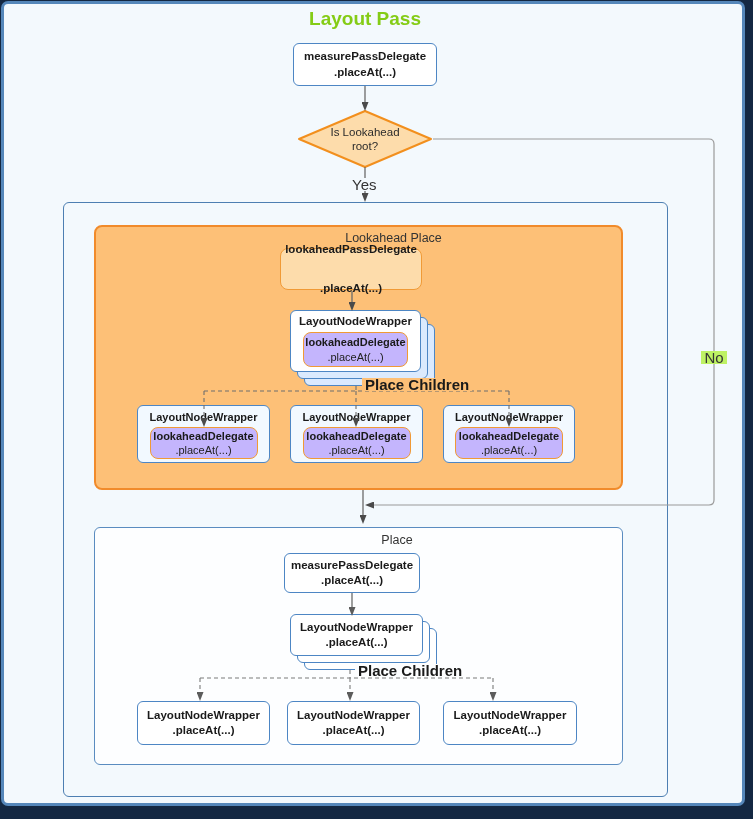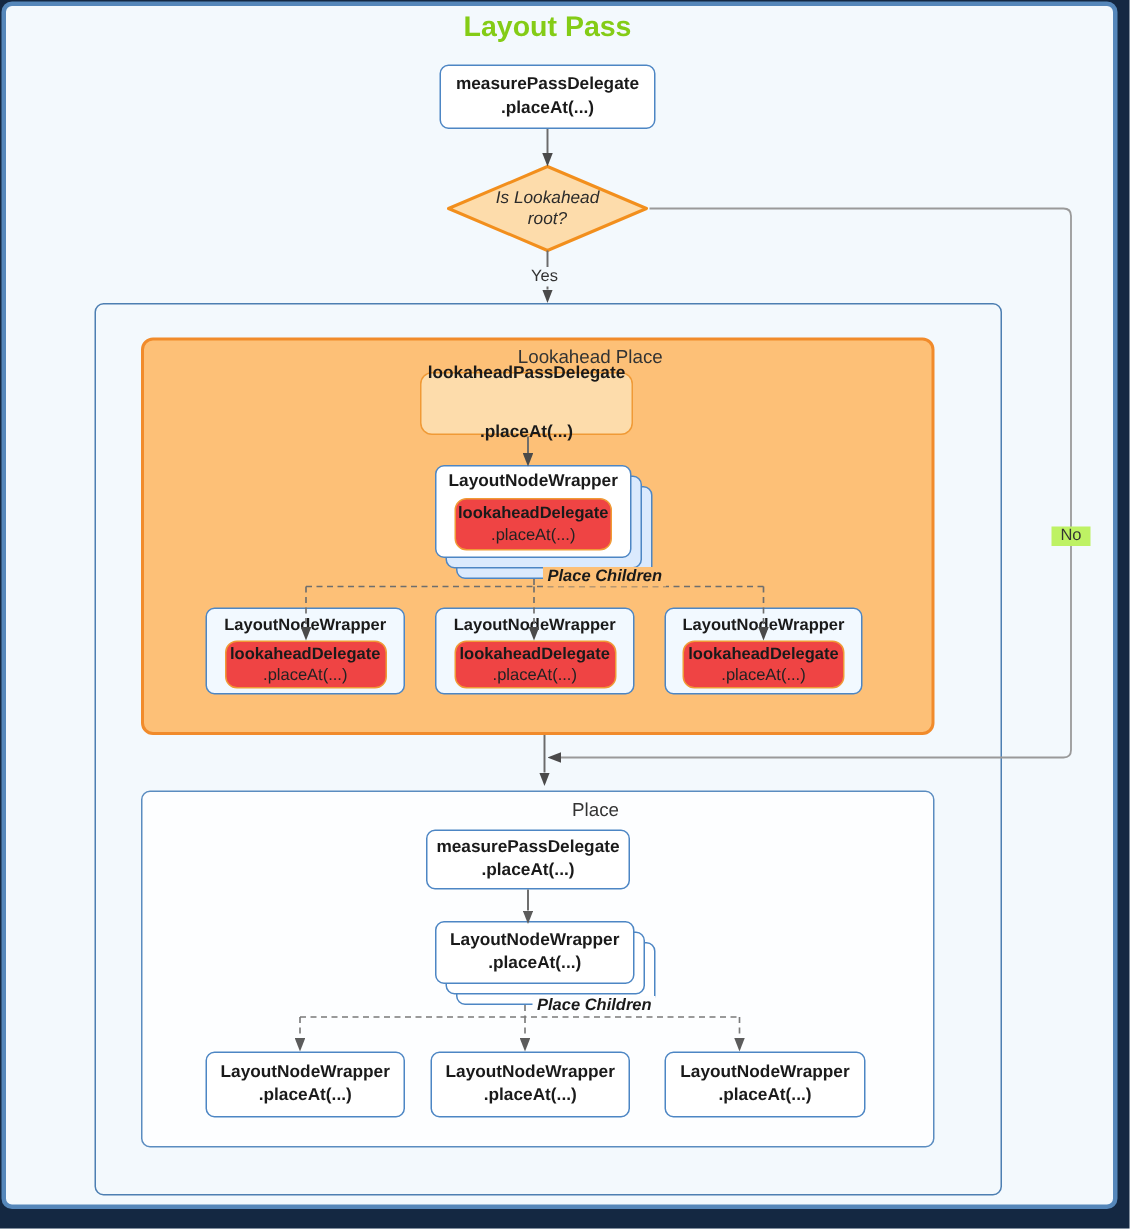--- a/index.html
+++ b/index.html
@@ -58,47 +58,47 @@
   }
   .stack-main{
     display:flex;flex-direction:column;align-items:center;
     border:1.5px solid #4d86c4;border-radius:6px;background:#ffffff;
     font-size:11.5px;font-weight:bold;color:#1a1a1a;text-align:center;
     z-index:2;
   }
   .stack-main .wrapper-title{margin-top:4px;}
   .inner-delegate{
     display:flex;flex-direction:column;align-items:center;justify-content:center;
-    background:#ef4444;border:1.5px solid #f09a36;border-radius:8px;
+    background:#c4b5fd;border:1.5px solid #f09a36;border-radius:8px;
     font-size:11px;font-weight:bold;color:#1a1a1a;line-height:1.3;
   }
   .inner-delegate .call{font-weight:normal;color:#222;}
   
   .child-wrapper{
     display:flex;flex-direction:column;align-items:center;
     background:#f2f9ff;border:1.5px solid #4d86c4;border-radius:6px;
     font-size:11px;font-weight:bold;color:#1a1a1a;text-align:center;
     z-index:2;
   }
   .child-wrapper .wrapper-title{margin-top:5px;}
   .child-wrapper .inner-delegate{margin-top:4px;width:106px;height:30px;}
   .place-child{
     display:flex;flex-direction:column;align-items:center;justify-content:center;
     background:#ffffff;border:1.5px solid #4d86c4;border-radius:6px;
     font-size:11.5px;font-weight:bold;color:#1a1a1a;line-height:1.32;text-align:center;
     z-index:2;
   }
   .diamond-label{
     display:flex;flex-direction:column;align-items:center;justify-content:center;
-    font-size:11.5px;color:#2b2b2b;line-height:1.25;text-align:center;z-index:2;font-style:italic;
+    font-size:11.5px;color:#2b2b2b;line-height:1.25;text-align:center;z-index:2;
   }
   .edge-label{
-    font-size:11px;color:#333;z-index:5;padding:0 3px;line-height:13px;
-  }
-  .edge-label.bold{font-weight:bold;color:#1a1a1a;font-style:italic;}
+    font-size:15px;color:#333;z-index:5;padding:0 3px;line-height:13px;
+  }
+  .edge-label.bold{font-weight:bold;color:#1a1a1a;}
   svg.layer{position:absolute;left:0;top:0;z-index:1;pointer-events:none;}
   svg.overlay{position:absolute;left:0;top:0;z-index:4;pointer-events:none;}
 </style>
 </head>
 <body>
 
 <div class="page abs"></div>
 
 <svg class="layer" width="753" height="819" viewBox="0 0 753 819">
   <polygon points="365,111 431,139 365,167 299,139" fill="#fddcab" stroke="#f28f1d" stroke-width="2" stroke-linejoin="round"></polygon>

